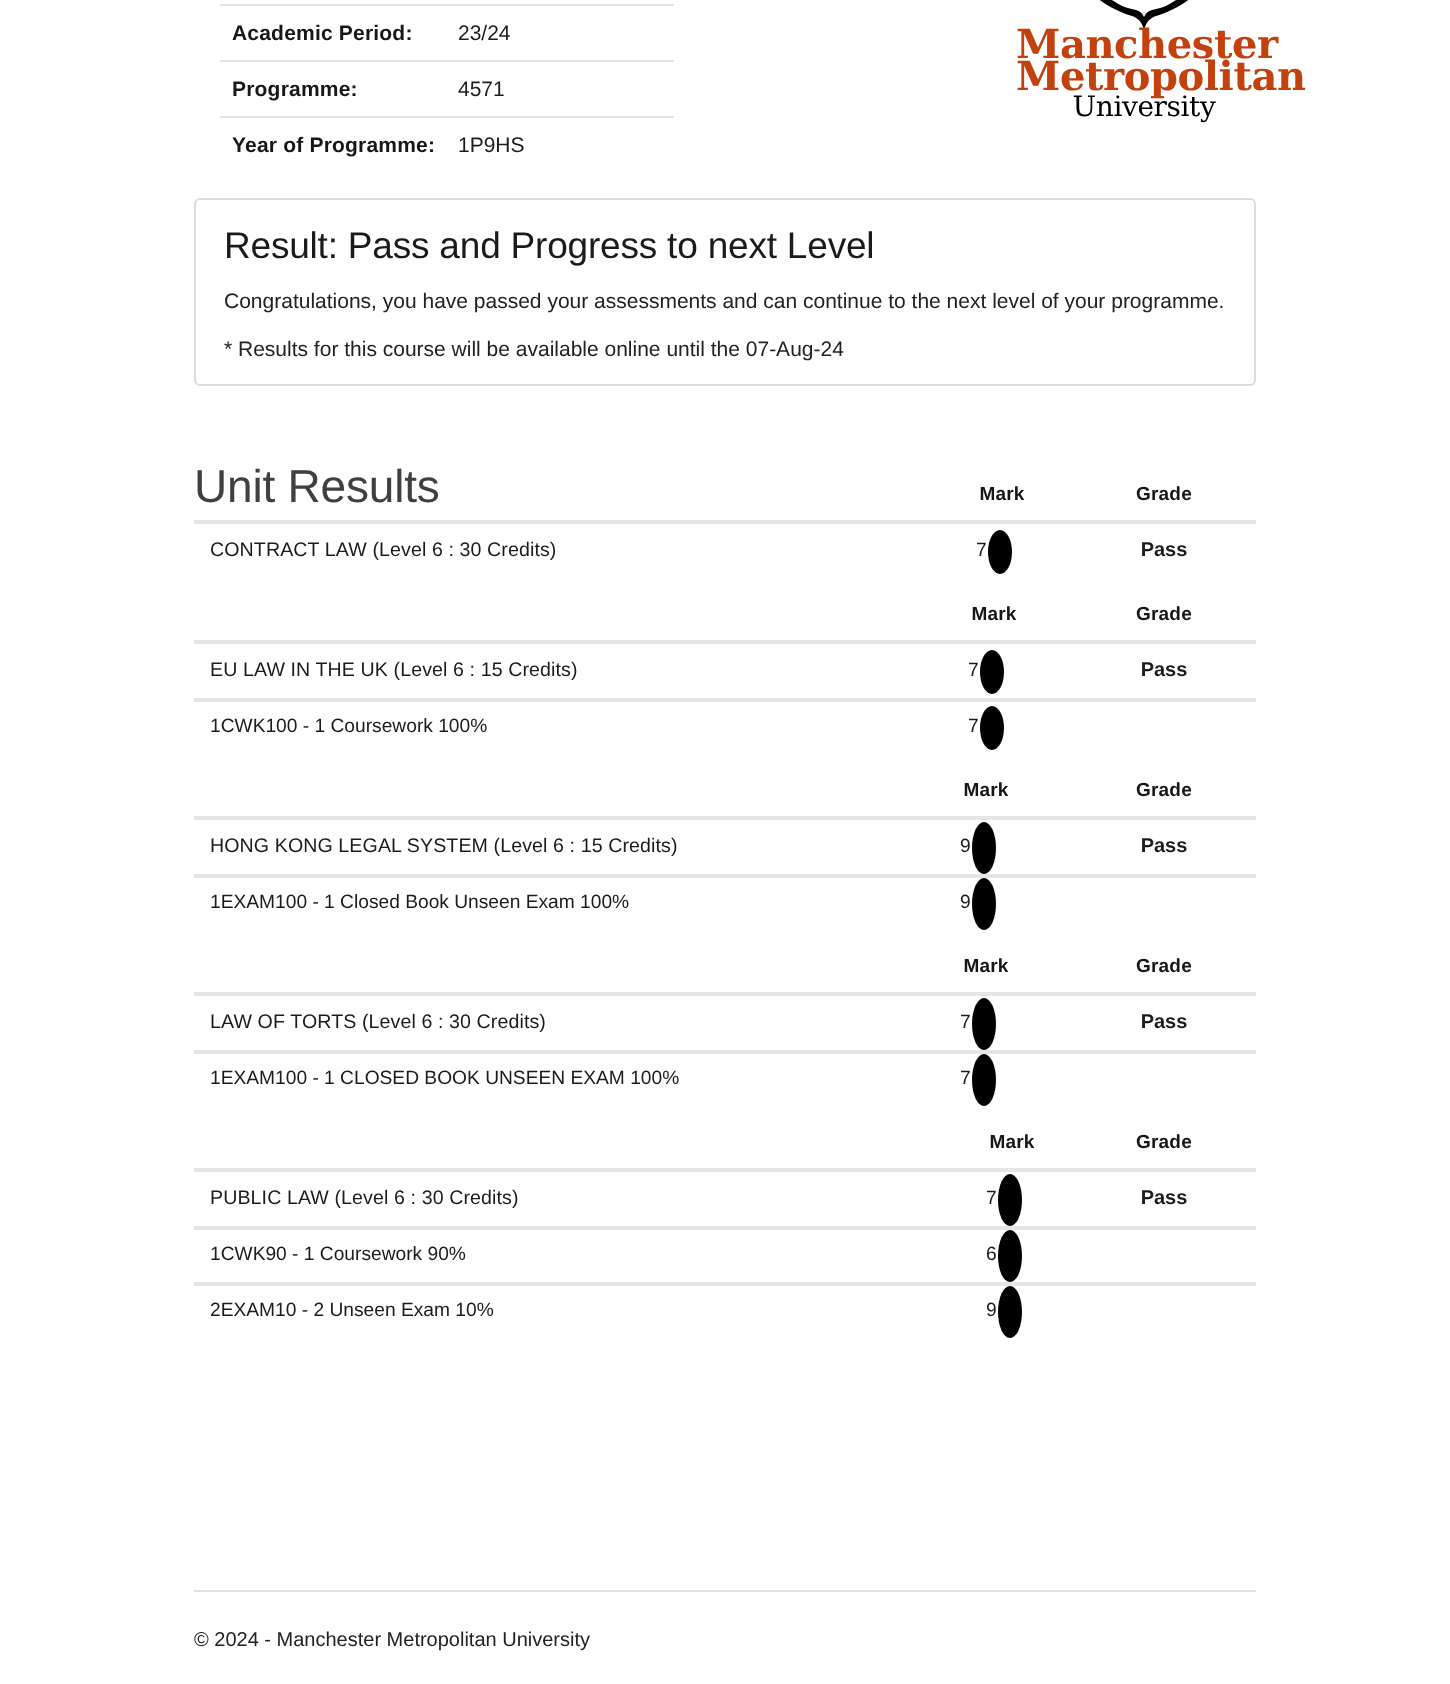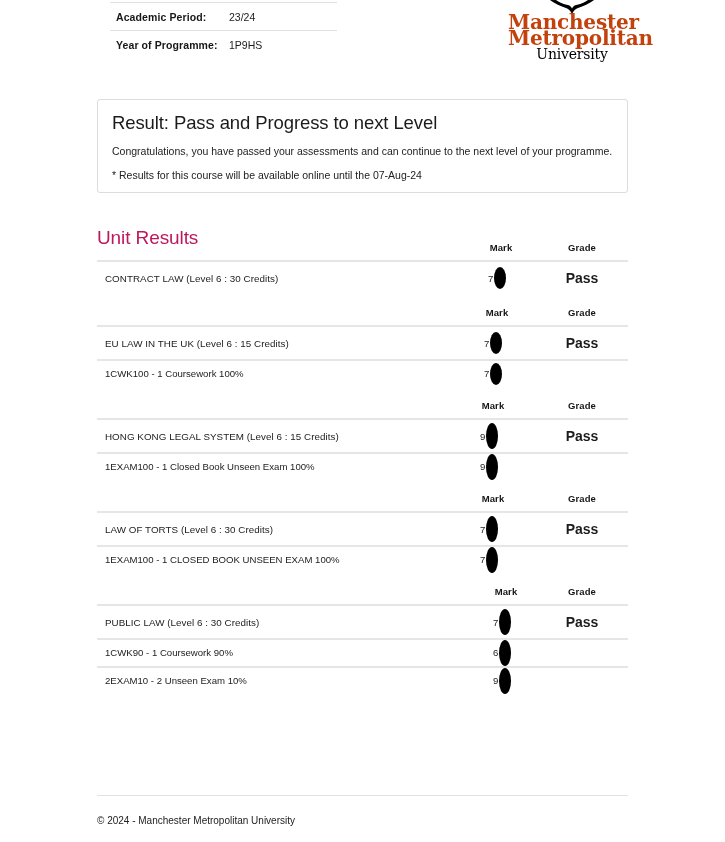--- a/index.html
+++ b/index.html
@@ -104,23 +104,23 @@
     font-size: 10.5px;
     color: #222222;
     line-height: 15px;
     margin: 0 0 9px 0;
   }
 
   
   #unit-results-title {
     position: absolute;
     left: 97px; top: 211px;
-    font-size: 19px;
+    font-size: 23px;
     font-weight: normal;
-    color: #be185d;
+    color: #404040;
     letter-spacing: -0.1px;
   }
 
   #blocks {
     position: absolute;
     left: 97px; top: 242px;
     width: 531px;
   }
   .unit-block {
     position: relative;
@@ -157,21 +157,21 @@
     color: #1c1c1c;
     vertical-align: middle;
     background: transparent;
   }
   tr.unit-row td { padding-top: 8px; padding-bottom: 8px; }
   tr.hdr-row th { border-top: none; }
 
   td.td-name { padding-left: 8px; text-align: left; }
   td.td-name.unit-name { font-weight: normal; font-size: 9.8px; letter-spacing: 0.05px; }
   td.td-mark { text-align: center; position: relative; }
-  td.td-grade { text-align: center; font-weight: bold; font-size: 14px; }
+  td.td-grade { text-align: center; font-weight: bold; font-size: 10px; }
 
   
   .unit-table tr.hdr-row th.th-grade { border-bottom: none; }
 
   .mark-wrap {
     position: relative;
     display: inline-block;
     min-width: 26px;
     text-align: left;
   }
@@ -205,20 +205,24 @@
 <body>
 
 <div id="page">
 
   <div id="header">
 
     <div id="info-table">
       <div class="info-row">
         <span class="info-label">Academic Period:</span>
         <span class="info-value">23/24</span>
+      </div>
+      <div class="info-row">
+        <span class="info-label">Programme:</span>
+        <span class="info-value">4571</span>
       </div>
       <div class="info-row">
         <span class="info-label">Year of Programme:</span>
         <span class="info-value">1P9HS</span>
       </div>
     </div>
 
     <div id="logo">
       <span id="logo-mark">
         <svg width="72" height="22" viewBox="0 0 72 22" xmlns="http://www.w3.org/2000/svg">

